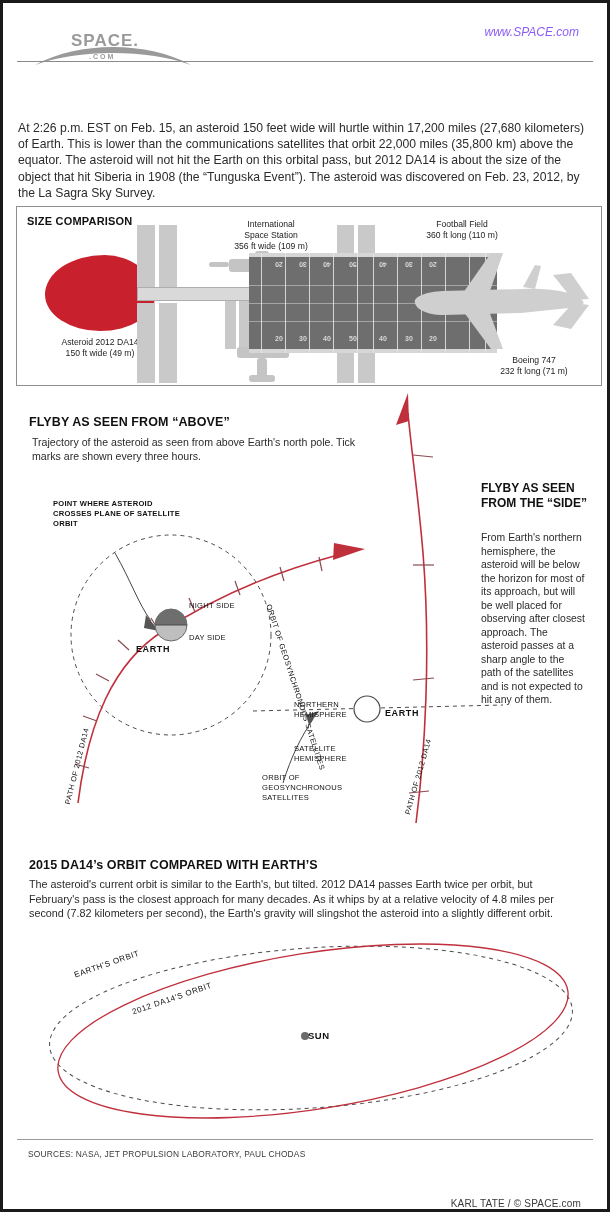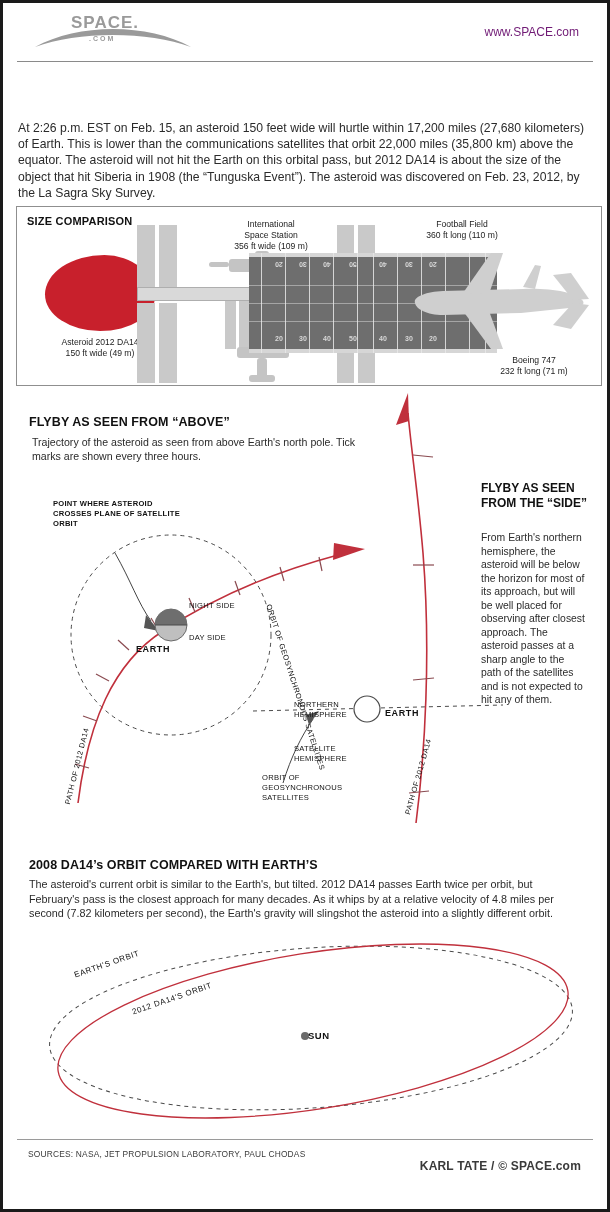--- a/index.html
+++ b/index.html
@@ -11,33 +11,33 @@
     overflow:hidden;
   }
   .page{
     position:absolute;inset:0;
     border:3px solid #1a1a1a;
     box-sizing:border-box;
     background:#fff;
   }
   
   .header{position:absolute;left:0;right:0;top:0;height:62px;}
-  .logo-wrap{position:absolute;left:30px;top:4px;width:160px;height:44px;}
+  .logo-wrap{position:absolute;left:30px;top:22px;width:160px;height:44px;}
   .logo-text{
     position:absolute;left:38px;top:6px;
     font-size:17px;font-weight:bold;letter-spacing:1px;color:#9a9a9a;
   }
   .logo-dotcom{
     position:absolute;left:56px;top:28px;
     font-size:7px;letter-spacing:2px;color:#9a9a9a;font-weight:bold;
   }
   .logo-swoosh{position:absolute;left:0;top:14px;}
   .site-url{
     position:absolute;right:28px;top:22px;
-    font-size:12px;color:#701a75;font-weight:500;
+    font-size:12px;color:#8b5cf6;font-weight:500;font-style:italic;
   }
   .rule-top{position:absolute;left:14px;right:14px;top:58px;height:1px;background:#8a8a8a;}
 
   
   .title{
     position:absolute;left:14px;top:62px;right:10px;
     font-size:38px;font-weight:bold;letter-spacing:-1.2px;
     line-height:1.02;color:#111;
     white-space:nowrap;
   }
@@ -140,22 +140,22 @@
     border-radius:50%;background:#6b6b6b;
   }
 
   
   .rule-bot{position:absolute;left:14px;right:14px;top:1136px;height:1px;background:#9a9a9a;}
   .sources{
     position:absolute;left:25px;top:1146px;
     font-size:8.4px;letter-spacing:.2px;color:#3a3a3a;text-align:center;
   }
   .credit{
-    position:absolute;right:26px;top:1156px;
-    font-size:12px;letter-spacing:.2px;color:#3a3a3a;font-weight:bold;
+    position:absolute;right:26px;top:1195px;
+    font-size:10px;letter-spacing:.2px;color:#3a3a3a;
   }
 
   svg{display:block;overflow:visible;}
 </style>
 </head>
 <body>
 
 <div class="page">
 
   <div class="header">
@@ -325,21 +325,21 @@
 
   <div class="lbl nh-lbl">NORTHERN HEMISPHERE</div>
   <div class="lbl sh-lbl">SATELLITE HEMISPHERE</div>
   <div class="lbl ogs-lbl">ORBIT OF GEOSYNCHRONOUS SATELLITES</div>
   <div class="lbl earth2-lbl">EARTH</div>
   <div class="rot-lbl" style="left:400px;top:810px;transform:rotate(-74deg);">PATH OF 2012 DA14</div>
 
   <div class="sec-side-hdr">FLYBY AS SEEN FROM THE “SIDE”</div>
   <div class="sec-side-body">From Earth's northern hemisphere, the asteroid will be below the horizon for most of its approach, but will be well placed for observing after closest approach. The asteroid passes at a sharp angle to the path of the satellites and is not expected to hit any of them.</div>
 
-  <div class="h2 sec-orbit-hdr">2008 DA14’s ORBIT COMPARED WITH EARTH’S</div>
+  <div class="h2 sec-orbit-hdr">2015 DA14’s ORBIT COMPARED WITH EARTH’S</div>
   <div class="sec-orbit-sub">The asteroid's current orbit is similar to the Earth's, but tilted. 2012 DA14 passes Earth twice per orbit, but February's pass is the closest approach for many decades. As it whips by at a relative velocity of 4.8 miles per second (7.82 kilometers per second), the Earth's gravity will slingshot the asteroid into a slightly different orbit.</div>
 
   <svg style="position:absolute;left:20px;top:925px;width:570px;height:200px" viewBox="0 0 570 200">
 
     <ellipse cx="288" cy="100" rx="262" ry="80" transform="rotate(-4 288 100)" fill="none" stroke="#4a4a4a" stroke-width="1" stroke-dasharray="4 4"></ellipse>
 
     <ellipse cx="290" cy="103" rx="258" ry="78" transform="rotate(-9 290 103)" fill="none" stroke="#c0303c" stroke-width="1.3"></ellipse>
   </svg>
 
   <div class="rot-lbl" style="left:70px;top:968px;transform:rotate(-19deg);font-size:8px;letter-spacing:.6px;">EARTH'S ORBIT</div>

